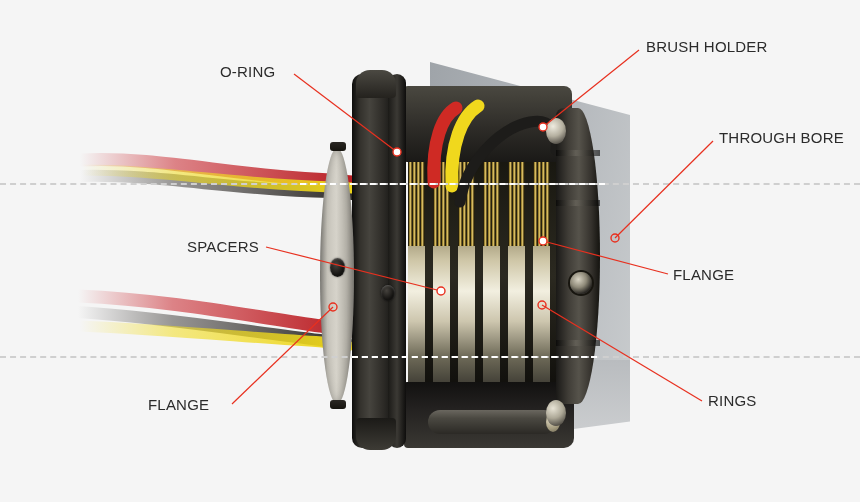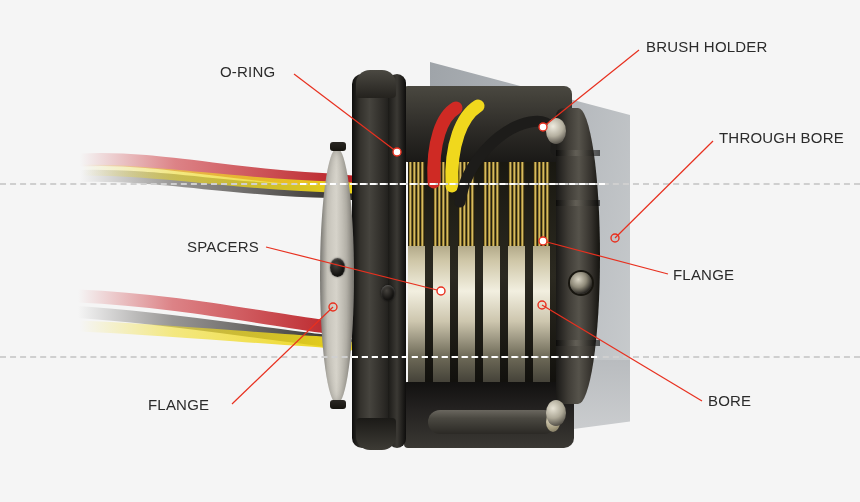--- a/index.html
+++ b/index.html
@@ -341,15 +341,15 @@
       <line x1="702" y1="401" x2="542" y2="305" stroke="#e8301f" stroke-width="1.2"></line>
       <circle cx="542" cy="305" r="4" fill="none" stroke="#e8301f" stroke-width="1.4"></circle>
     </svg>
 
   <div class="callout-label" style="left:646px;top:38px">BRUSH HOLDER</div>
   <div class="callout-label" style="left:719px;top:129px">THROUGH BORE</div>
   <div class="callout-label" style="left:220px;top:63px">O-RING</div>
   <div class="callout-label" style="left:187px;top:238px">SPACERS</div>
   <div class="callout-label" style="left:673px;top:266px">FLANGE</div>
   <div class="callout-label" style="left:148px;top:396px">FLANGE</div>
-  <div class="callout-label" style="left:708px;top:392px">BORE</div>
+  <div class="callout-label" style="left:708px;top:392px">RINGS</div>
 
 </div>
 
 </body></html>

